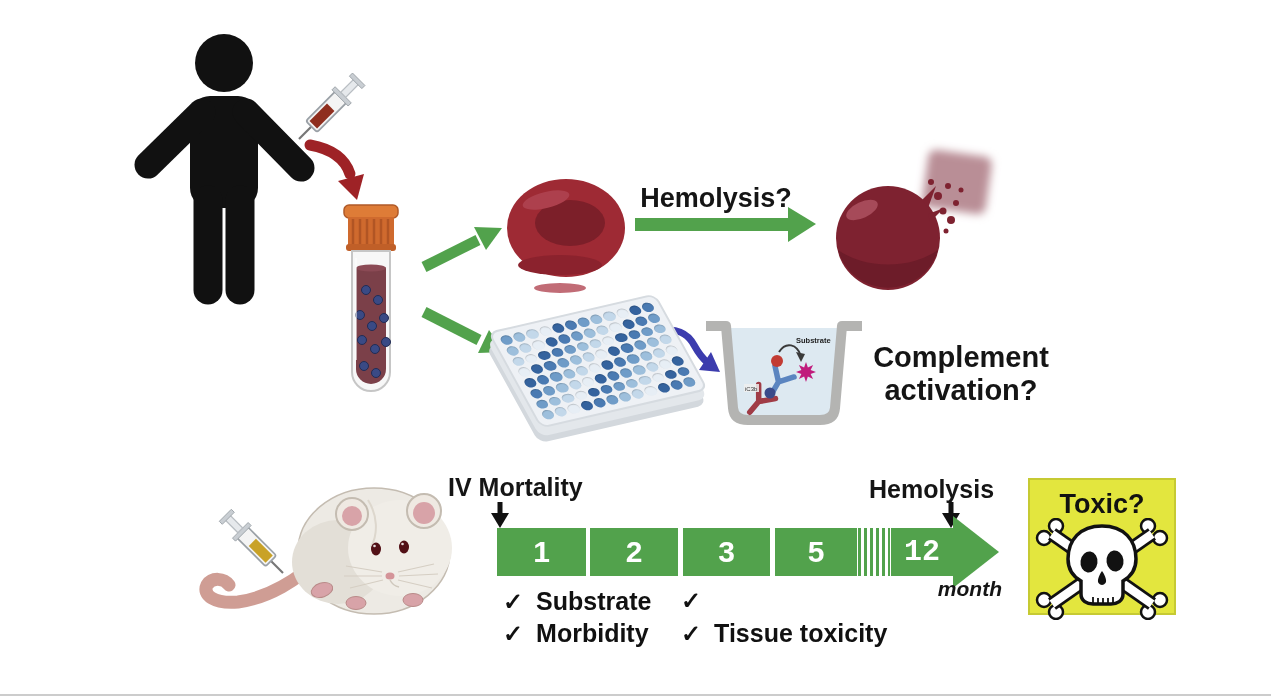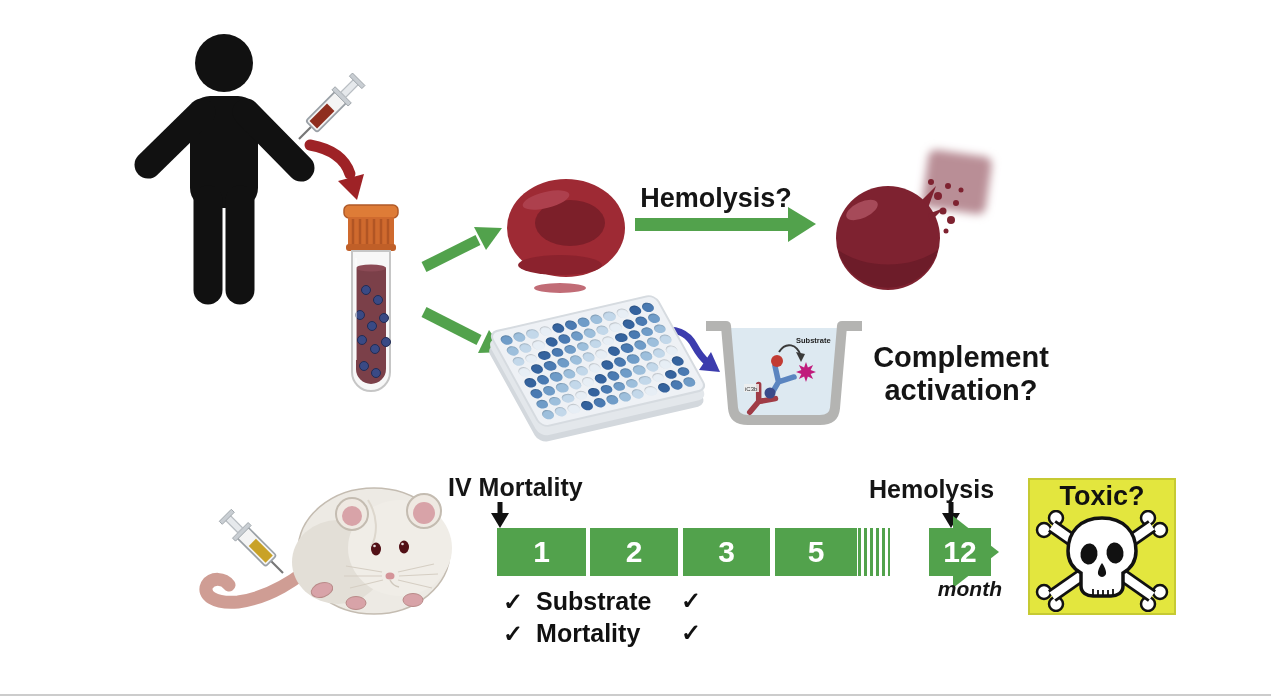--- a/index.html
+++ b/index.html
@@ -20,21 +20,21 @@
   .tl-hatch{position:absolute;top:528px;height:48px;z-index:2;
           background:repeating-linear-gradient(90deg,var(--green,#52a24c) 0 3px,#ffffff 3px 6px);}
   
   .checklist{position:absolute;left:503px;top:587px;z-index:3;display:grid;
              grid-template-columns:178px auto;grid-row-gap:3px;font-size:25px;font-weight:bold;}
   .check-item{display:flex;align-items:baseline;}
   .check-item .tick{margin-right:13px;font-size:24px;}
   
   .toxic-box{position:absolute;left:1028px;top:478px;width:148px;height:137px;z-index:3;
              background:var(--toxic-yellow,#e3e63e);border:2px solid #c6ca33;box-sizing:border-box;}
-  .toxic-box .toxic-title{display:block;text-align:center;font-size:27px;font-weight:bold;margin-top:1px;}
+  .toxic-box .toxic-title{display:block;text-align:center;font-size:27px;font-weight:bold;margin-top:9px;}
   .toxic-box svg{margin:-2px auto 0 auto;}
   
   .plate-wrap{position:absolute;left:494px;top:300px;width:212px;height:138px;z-index:2;}
   .plate{position:absolute;left:18px;top:8px;width:172px;height:106px;
          transform:rotate(-13deg) skewX(16deg);background:#eef1f5;border:2px solid #d6dbe0;border-radius:9px;
          box-shadow:-5px 8px 0 #e3e7eb,-9px 14px 0 #d3d8dd;box-sizing:border-box;padding:5px 6px;}
   .plate .wells{display:grid;grid-template-columns:repeat(12,1fr);grid-template-rows:repeat(8,1fr);
                 width:100%;height:100%;grid-gap:2px;}
   .plate .wells span{border-radius:50%;box-shadow:inset 0 1px 1px rgba(0,0,0,.18);}
   .baseline-rule{position:absolute;left:0;top:694px;width:1271px;height:2px;background:#cccccc;z-index:1;}
@@ -328,36 +328,37 @@
 activation?</div>
   <div class="lbl iv">IV Mortality</div>
   <div class="lbl sacrificed">Hemolysis</div>
   <div class="lbl month">month</div>
 
   <div class="tl-seg" style="left:497px;width:89px;">1</div>
   <div class="tl-seg" style="left:590px;width:88px;">2</div>
   <div class="tl-seg" style="left:683px;width:87px;">3</div>
   <div class="tl-seg" style="left:775px;width:82px;">5</div>
   <div class="tl-hatch" style="left:858px;width:32px;"></div>
-  <div class="tl-seg" style="left:929px;width:62px;">12</div>
+  <div class="tl-seg" style="left:891px;width:62px;font-family:Liberation Mono, monospace;">12</div>
 
   <div class="checklist">
     <div class="check-item">
       <span class="tick">✓</span>
       <span>Substrate</span>
     </div>
     <div class="check-item">
       <span class="tick">✓</span>
     </div>
     <div class="check-item">
       <span class="tick">✓</span>
-      <span>Mortality</span>
+      <span>Morbidity</span>
     </div>
     <div class="check-item">
       <span class="tick">✓</span>
+      <span>Tissue toxicity</span>
     </div>
   </div>
 
   <div class="toxic-box">
     <span class="toxic-title">Toxic?</span>
     <svg width="136" height="102" viewBox="0 0 136 102">
       <g>
         <g fill="#ffffff" stroke="#111" stroke-width="2.5">
           <circle cx="10" cy="20" r="7"></circle>
             <circle cx="22" cy="8" r="7"></circle>

